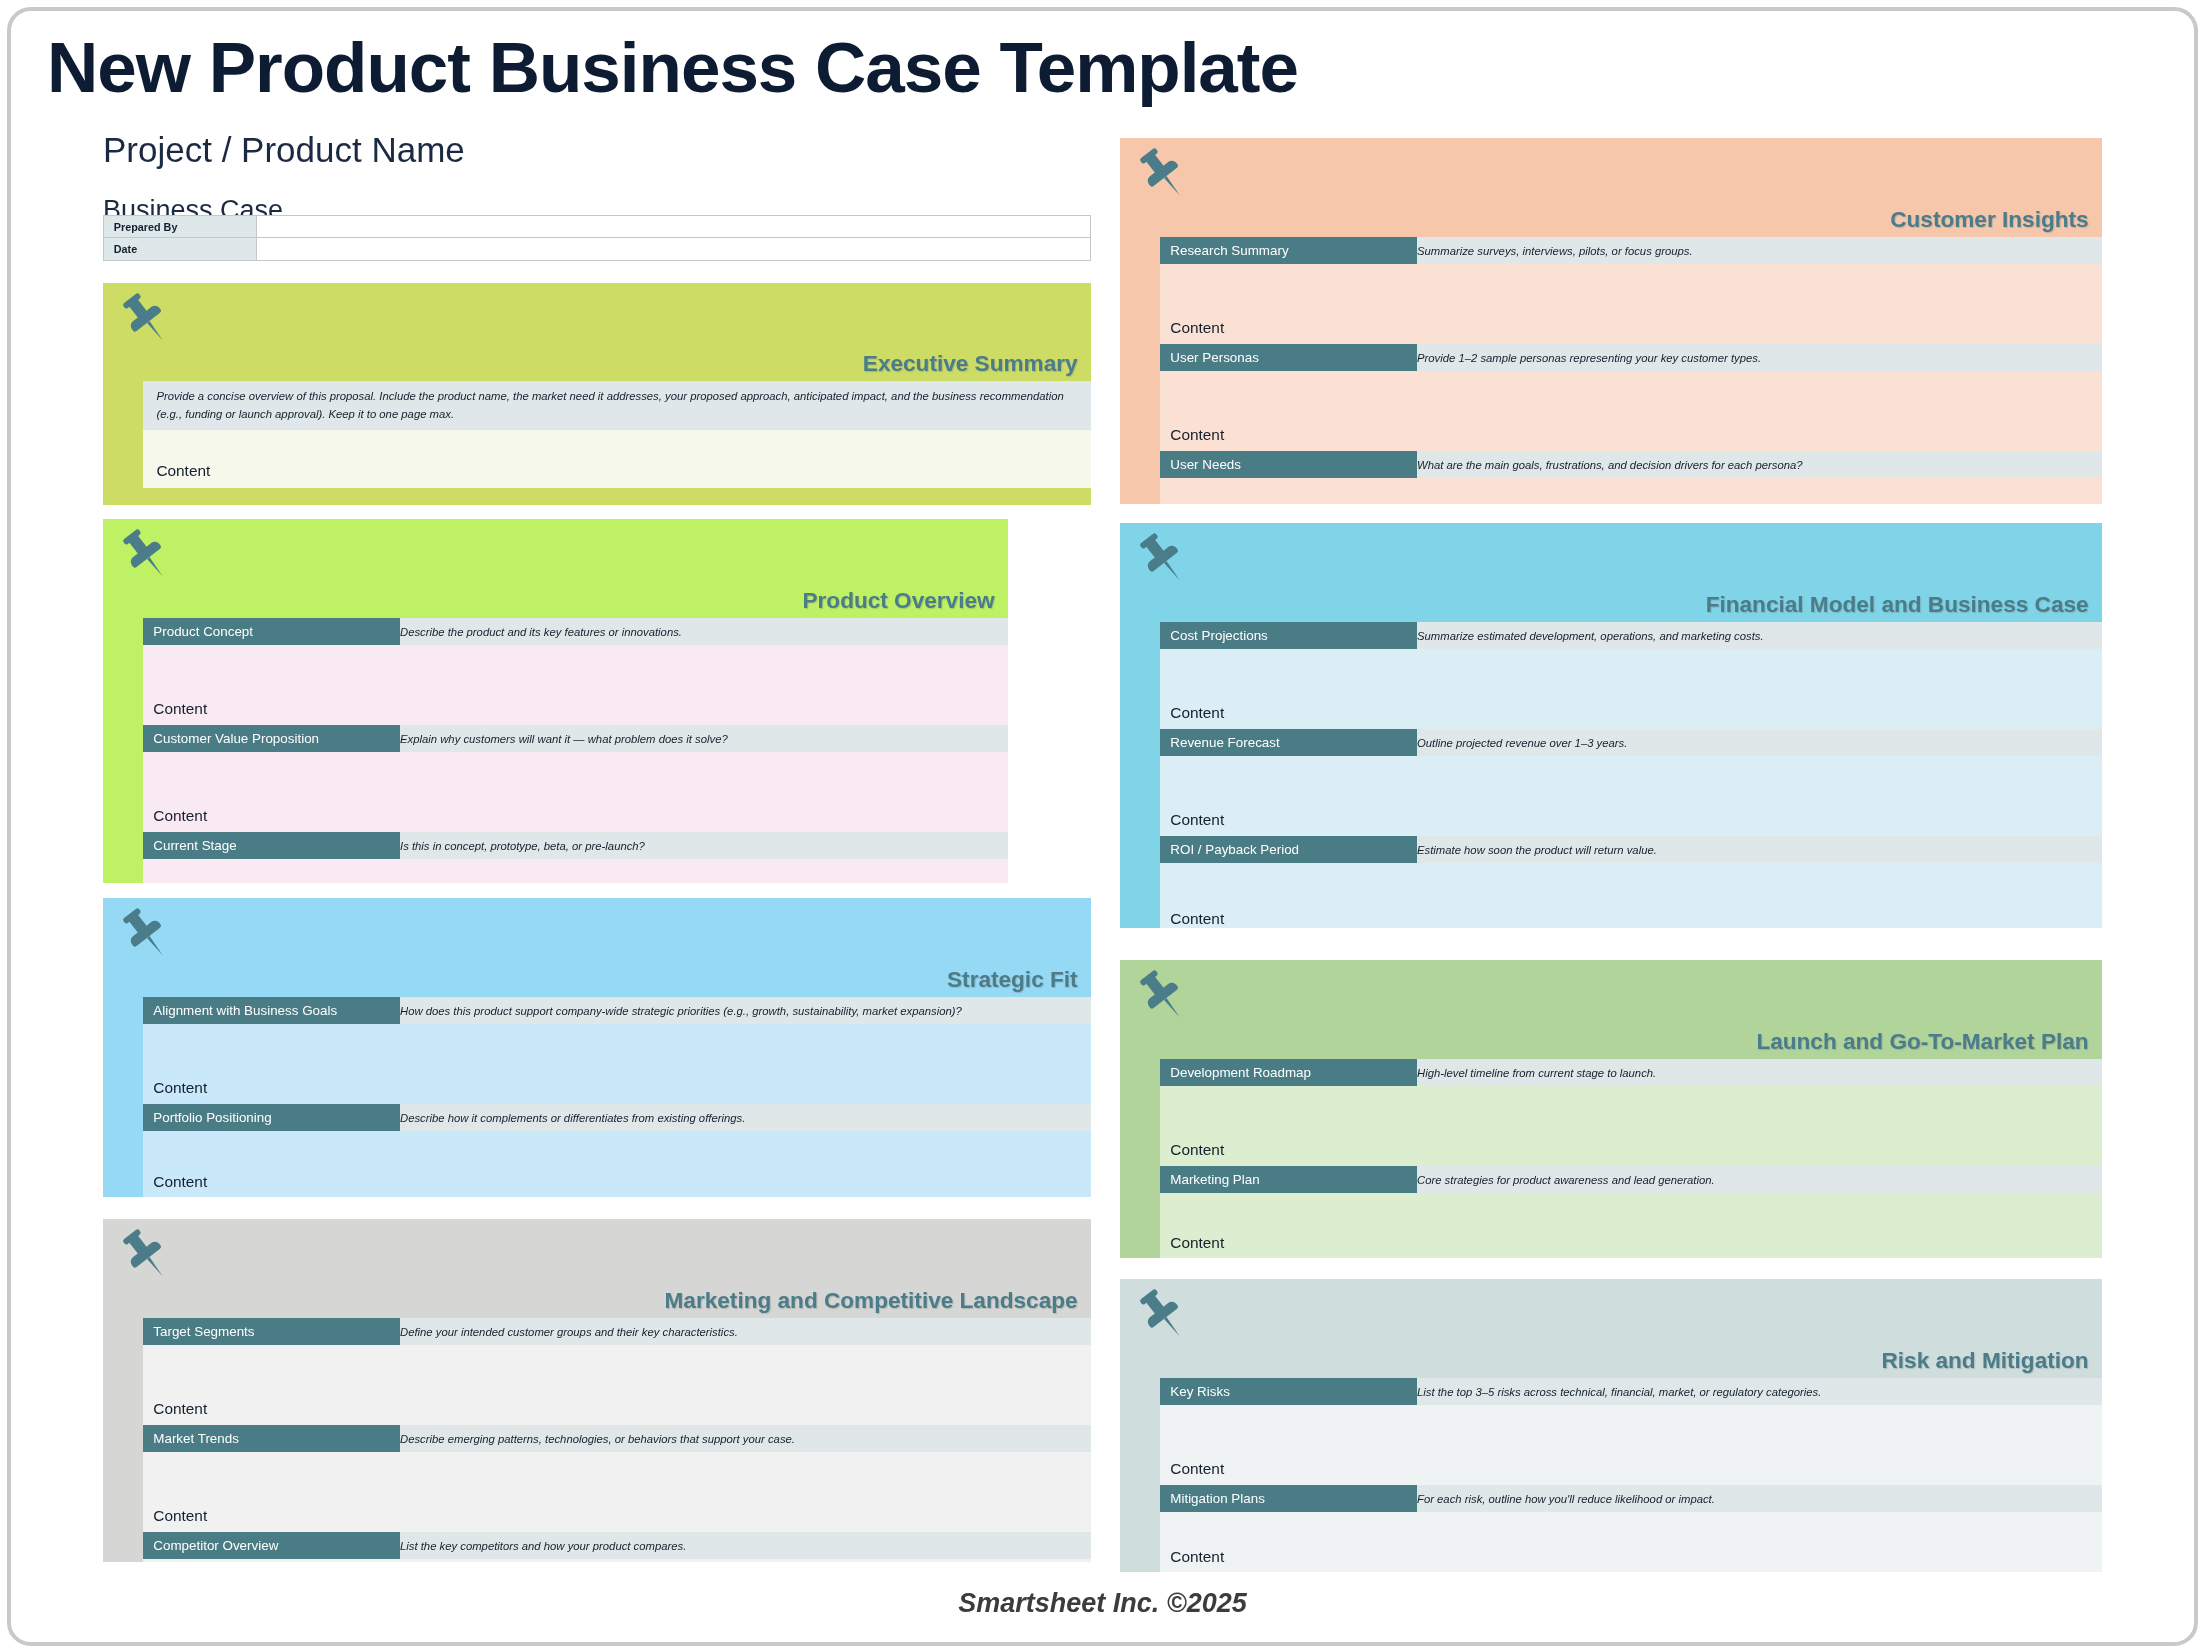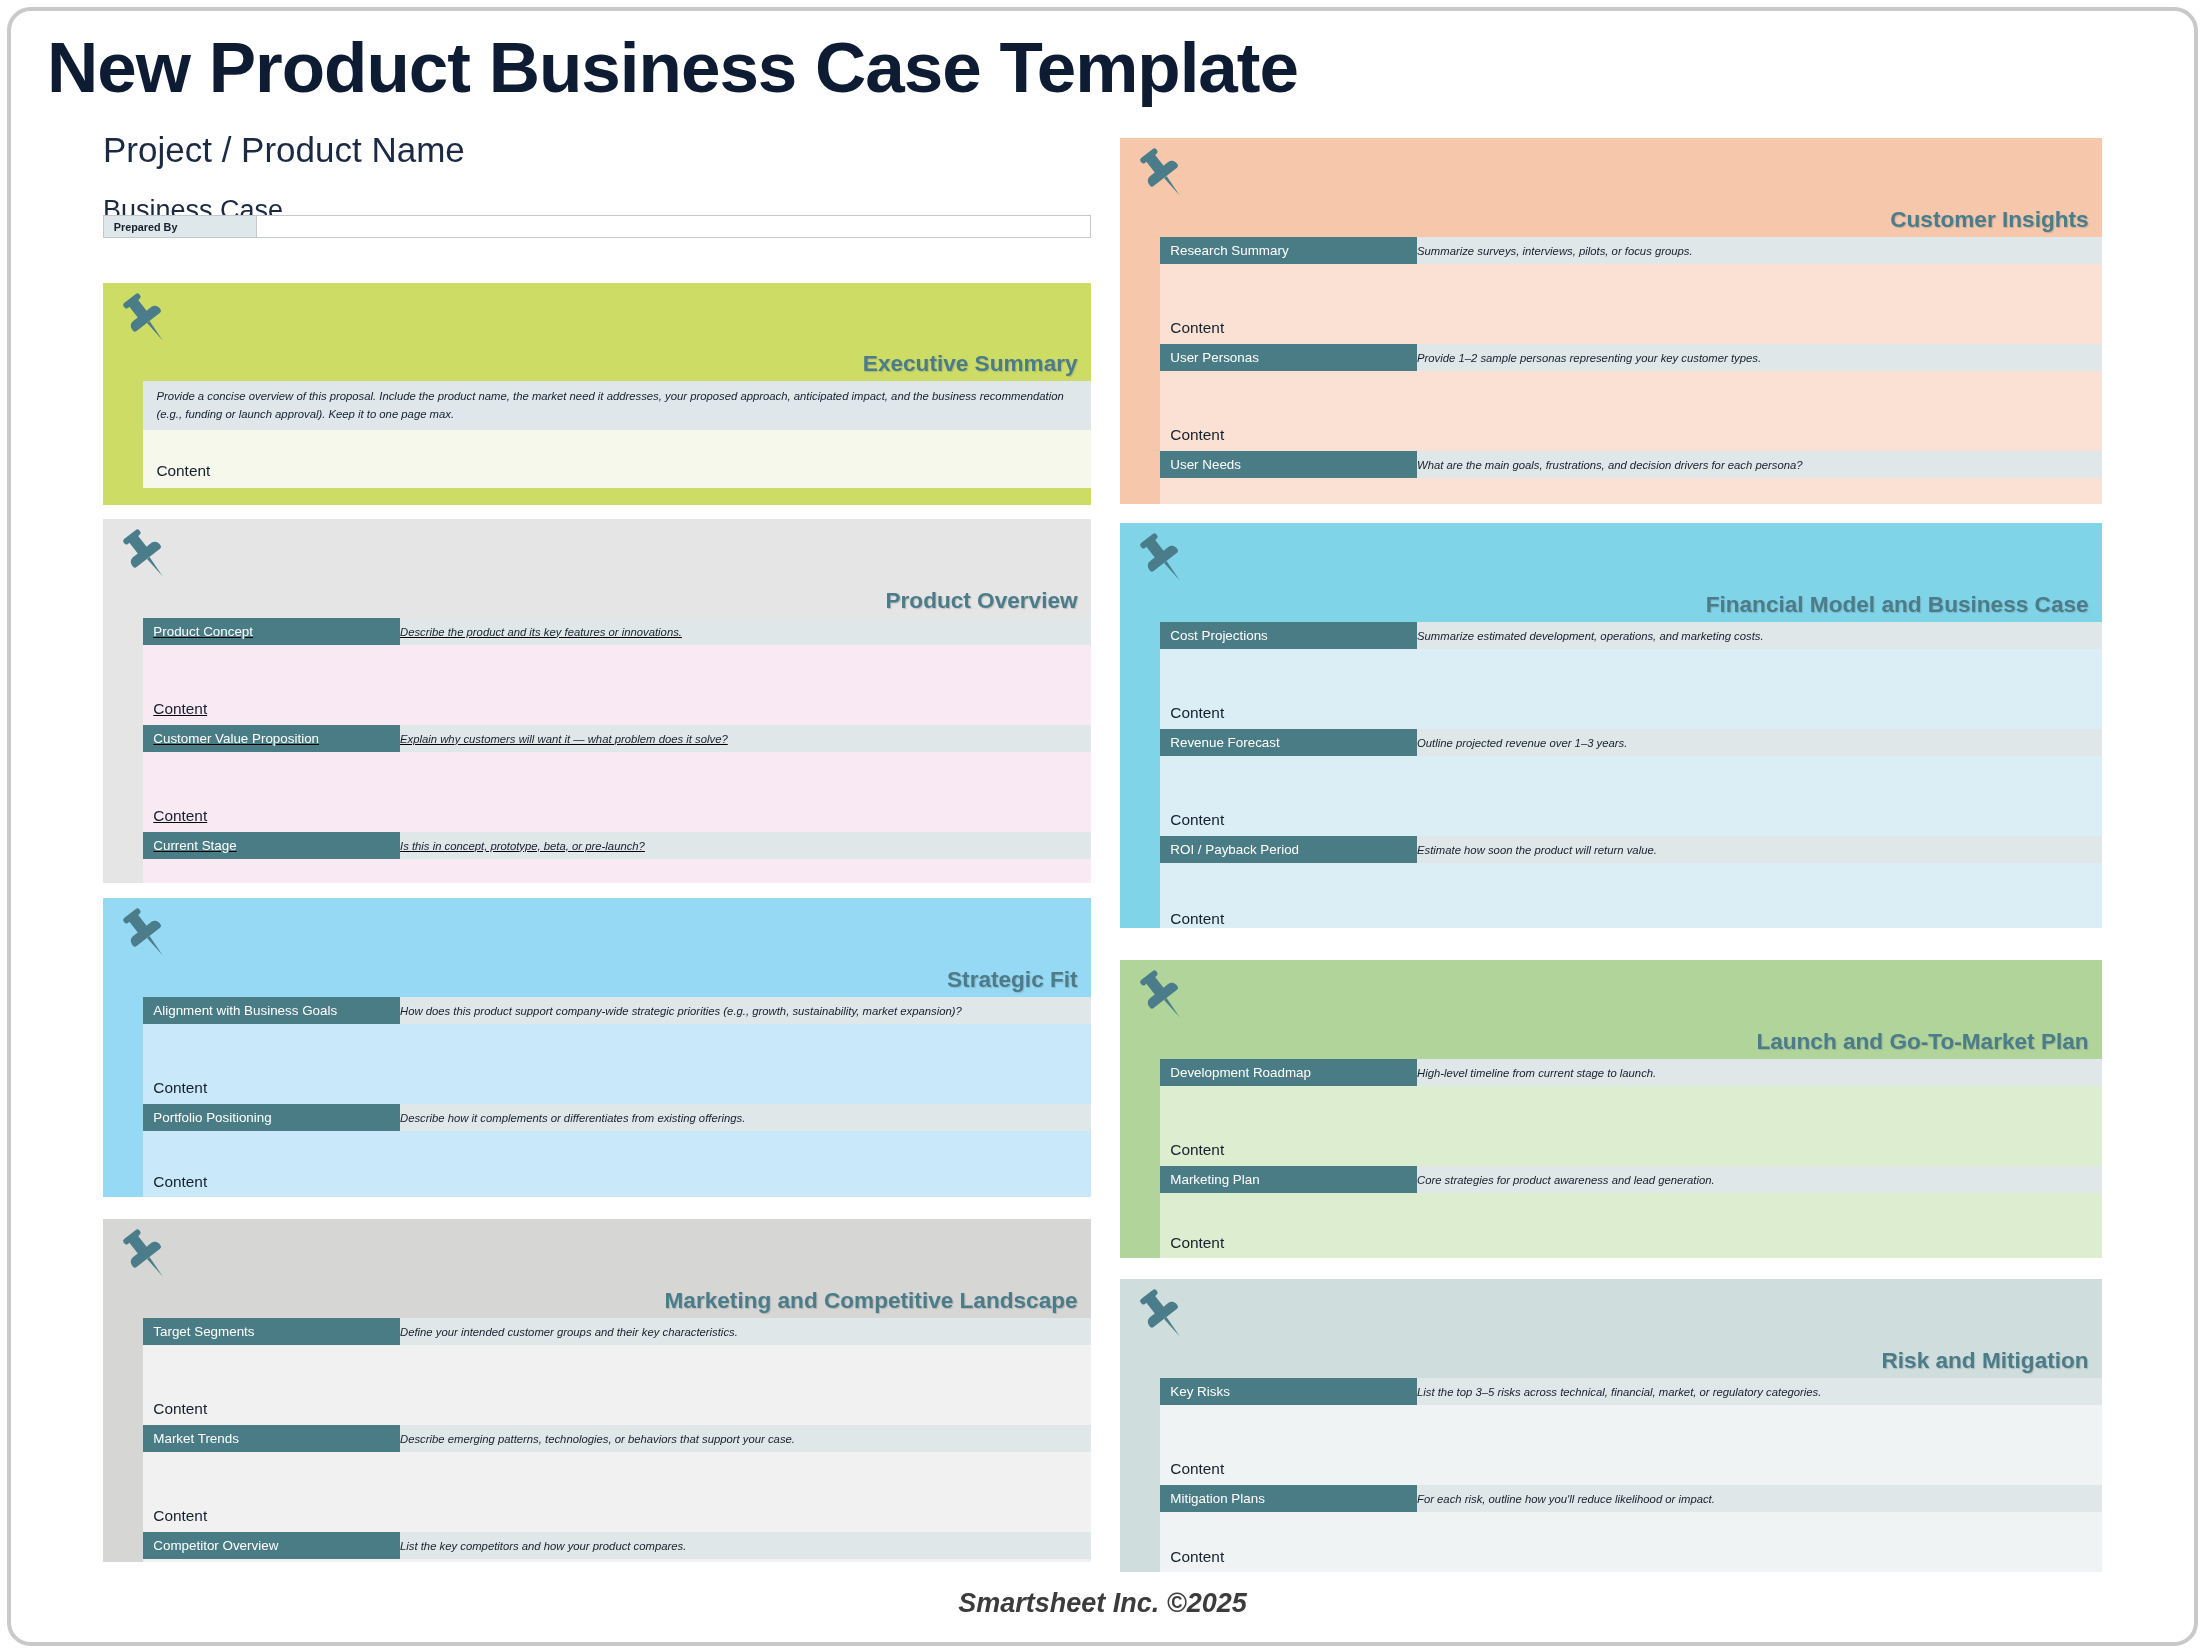--- a/index.html
+++ b/index.html
@@ -187,41 +187,45 @@
 
   <div id="main-title">New Product Business Case Template</div>
   <div id="project-name">Project / Product Name</div>
   <div id="doc-subtitle">Business Case</div>
 
   <div id="meta-table">
     <div class="meta-row">
       <div class="meta-label">Prepared By</div>
       <div class="meta-value"></div>
     </div>
+    <div class="meta-row">
+      <div class="meta-label">Date</div>
+      <div class="meta-value"></div>
+    </div>
   </div>
 
   <div class="section" id="sec-exec" style="left:103px; top:283px; width:988px; height:222px; background:#cddc64;">
     <div class="sec-head" style="height:98px;">
       <span class="pin">
         <svg viewBox="0 0 100 100" width="62" height="62">
           <g transform="rotate(-38 50 50)">
             <path d="M38 8 h24 a4 4 0 0 1 4 4 v2 a4 4 0 0 1 -4 4 h-3 v22 h10 a9 9 0 0 1 9 9 v3 a4 4 0 0 1 -4 4 H26 a4 4 0 0 1 -4 -4 v-3 a9 9 0 0 1 9 -9 h10 V18 h-3 a4 4 0 0 1 -4 -4 v-2 a4 4 0 0 1 4 -4 z" fill="#4a7c8a"></path>
             <path d="M47.5 56 h5 l-2.5 38 z" fill="#4a7c8a"></path>
           </g>
         </svg>
       </span>
       <span class="sec-title">Executive Summary</span>
     </div>
     <div style="margin-left:40px;">
       <div class="exec-hint">Provide a concise overview of this proposal. Include the product name, the market need it addresses, your proposed approach, anticipated impact, and the business recommendation (e.g., funding or launch approval). Keep it to one page max.</div>
       <div class="exec-content">Content</div>
     </div>
   </div>
 
-  <div class="section" id="sec-product" style="left:103px; top:519px; width:988px; height:364px; background:#e5e5e5;text-decoration:underline;">
+  <div class="section" id="sec-product" style="left:103px; top:519px; width:905px; height:364px; background:#bef264;">
     <div class="sec-head" style="height:99px;">
       <span class="pin">
         <svg viewBox="0 0 100 100" width="62" height="62">
           <g transform="rotate(-38 50 50)">
             <path d="M38 8 h24 a4 4 0 0 1 4 4 v2 a4 4 0 0 1 -4 4 h-3 v22 h10 a9 9 0 0 1 9 9 v3 a4 4 0 0 1 -4 4 H26 a4 4 0 0 1 -4 -4 v-3 a9 9 0 0 1 9 -9 h10 V18 h-3 a4 4 0 0 1 -4 -4 v-2 a4 4 0 0 1 4 -4 z" fill="#4a7c8a"></path>
             <path d="M47.5 56 h5 l-2.5 38 z" fill="#4a7c8a"></path>
           </g>
         </svg>
       </span>
       <span class="sec-title">Product Overview</span>

